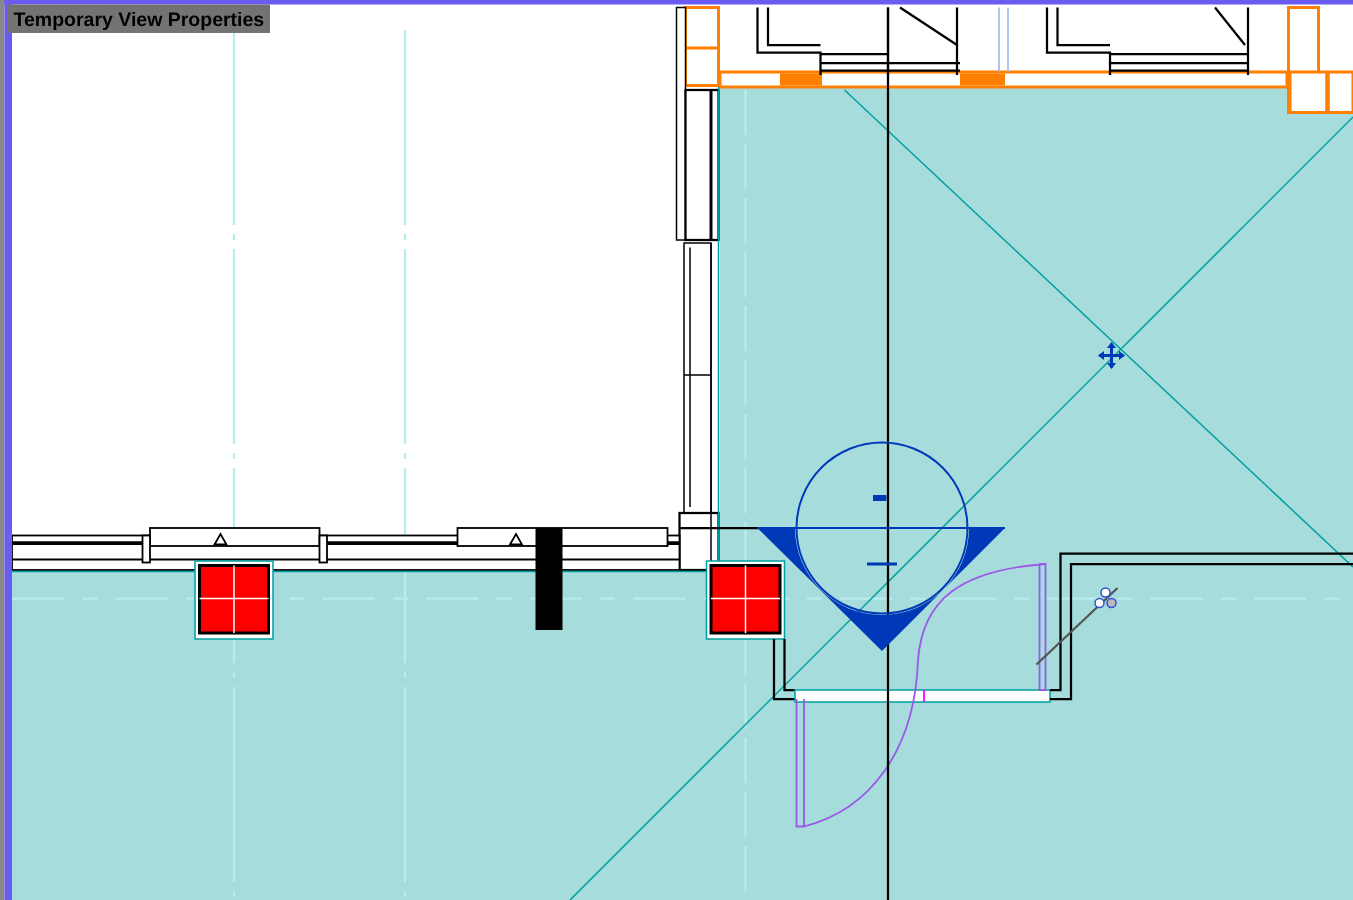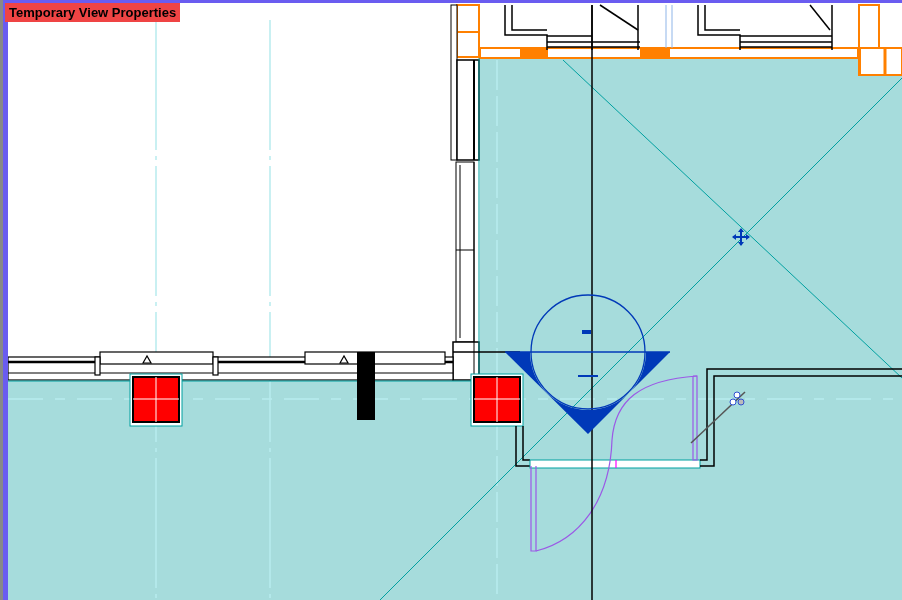--- a/index.html
+++ b/index.html
@@ -1,18 +1,18 @@
 <!DOCTYPE html>
 <html><head>
 <meta charset="utf-8">
 <style>
   html,body{margin:0;padding:0;}
   body{width:902px;height:600px;overflow:hidden;background:#fff;font-family:"Liberation Sans",sans-serif;position:relative;}
   #frame{position:absolute;left:0;top:0;width:902px;height:600px;}
-  #title-tab{position:absolute;left:5px;top:3px;height:19px;padding:0 4px;background:#ef4444;color:#000;font-size:13px;font-weight:bold;line-height:19px;white-space:nowrap;}
+  #title-tab{position:absolute;left:5px;top:3px;height:19px;padding:0 4px;background:#737373;color:#000;font-size:13px;font-weight:bold;line-height:19px;white-space:nowrap;}
   svg{position:absolute;left:0;top:0;}
 </style>
 </head>
 <body>
 
 <div id="frame">
 <svg width="902" height="600" viewBox="0 0 902 600">
 
   <rect x="0" y="0" width="902" height="600" fill="#ffffff"></rect>
 

